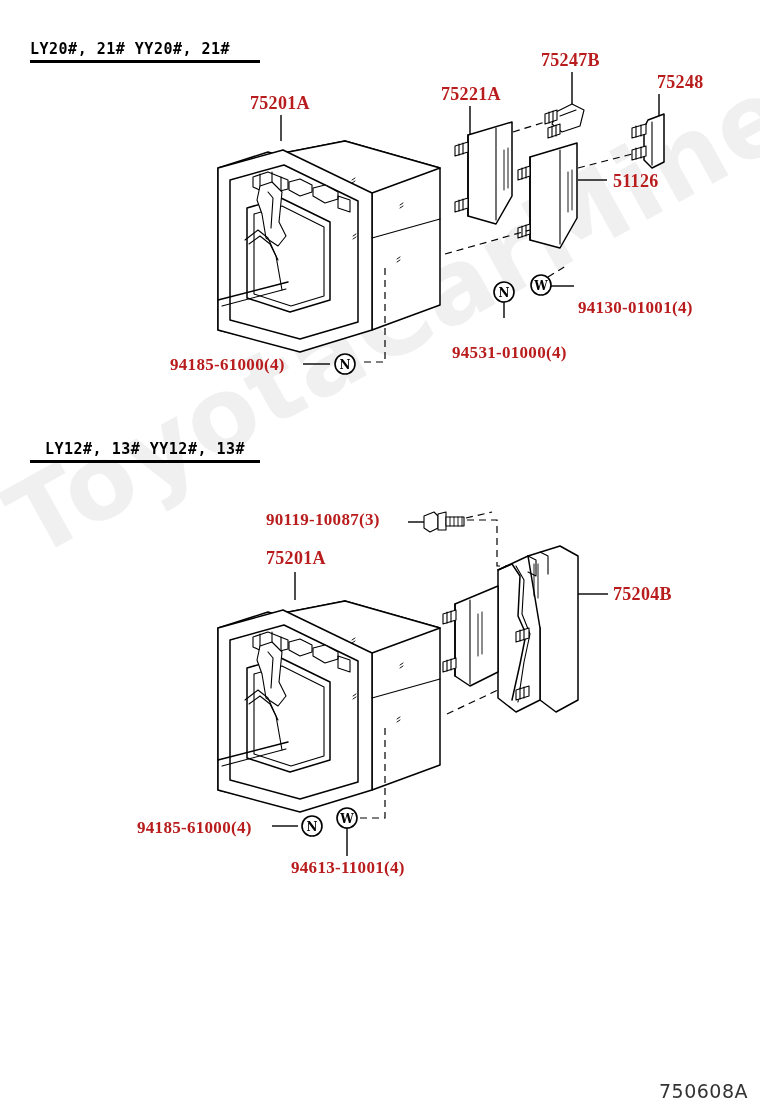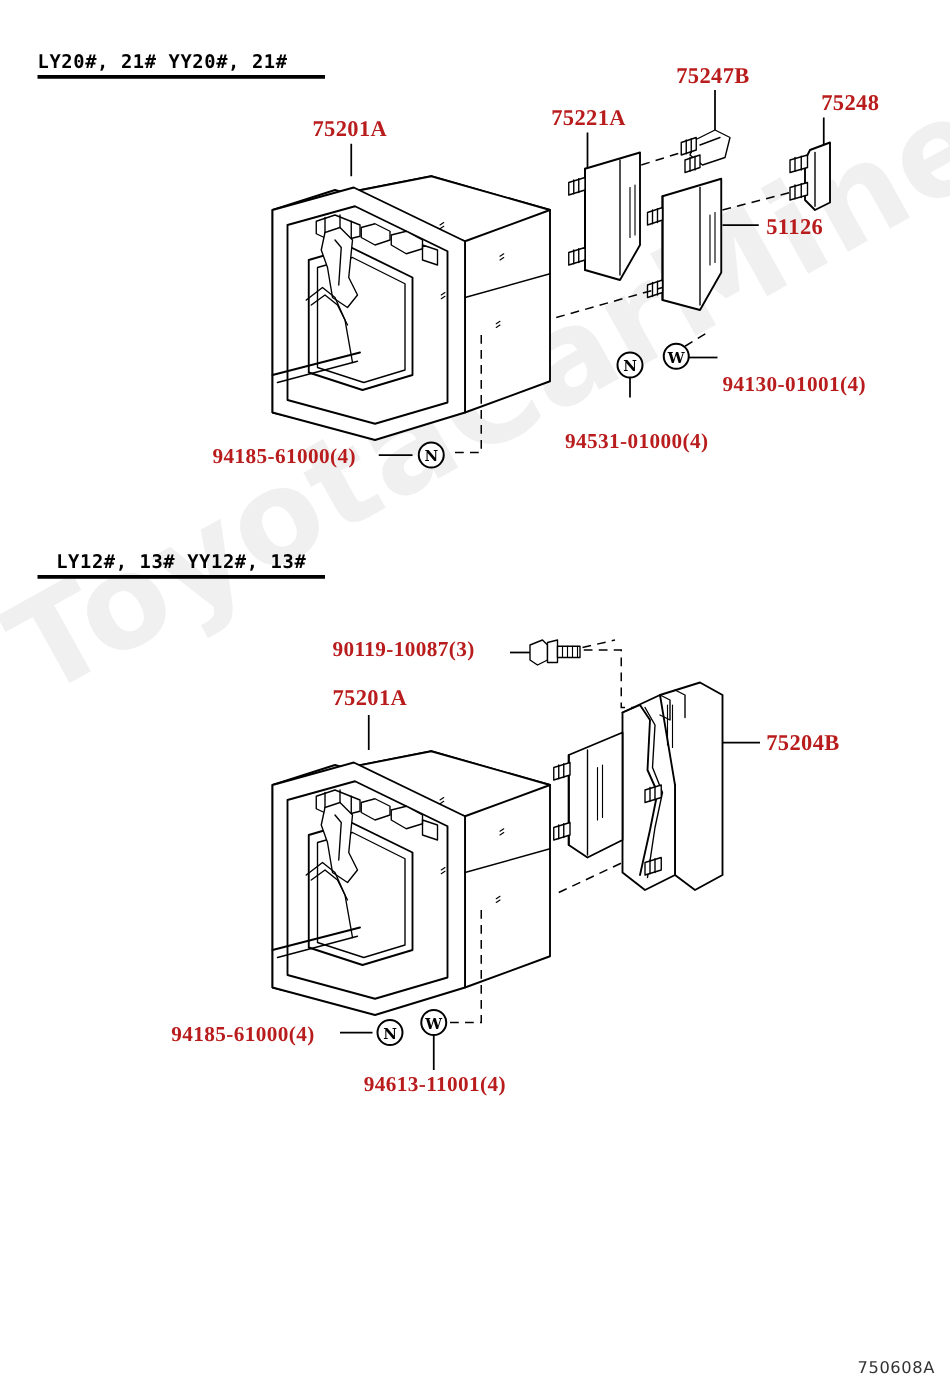--- a/index.html
+++ b/index.html
@@ -67,21 +67,21 @@
   .lbl.small {
     font-size: 17px;
   }
 
   
   .diagram-id {
     position: absolute;
     right: 12px;
     bottom: 10px;
     font-family: "DejaVu Sans", sans-serif;
-    font-size: 13px;
+    font-size: 19px;
     font-weight: 400;
     color: #333;
     letter-spacing: 0.5px;
     z-index: 6;
   }
 
   
   svg.art {
     position: absolute;
     left: 0;

